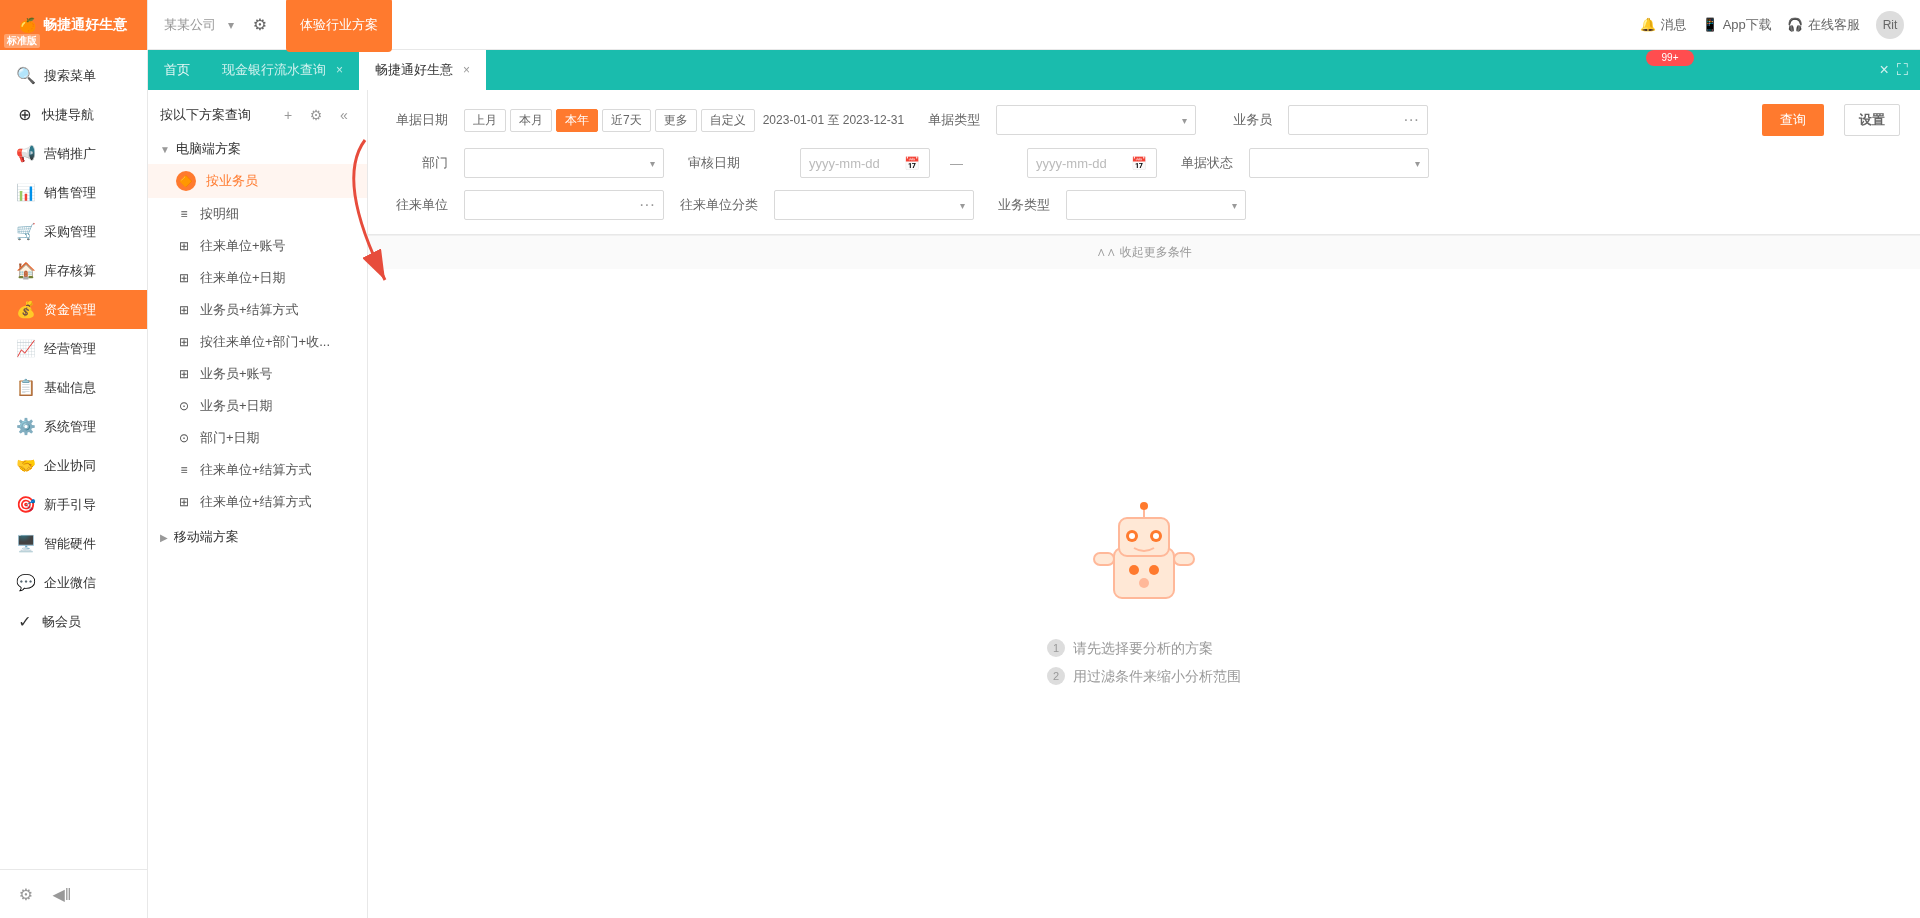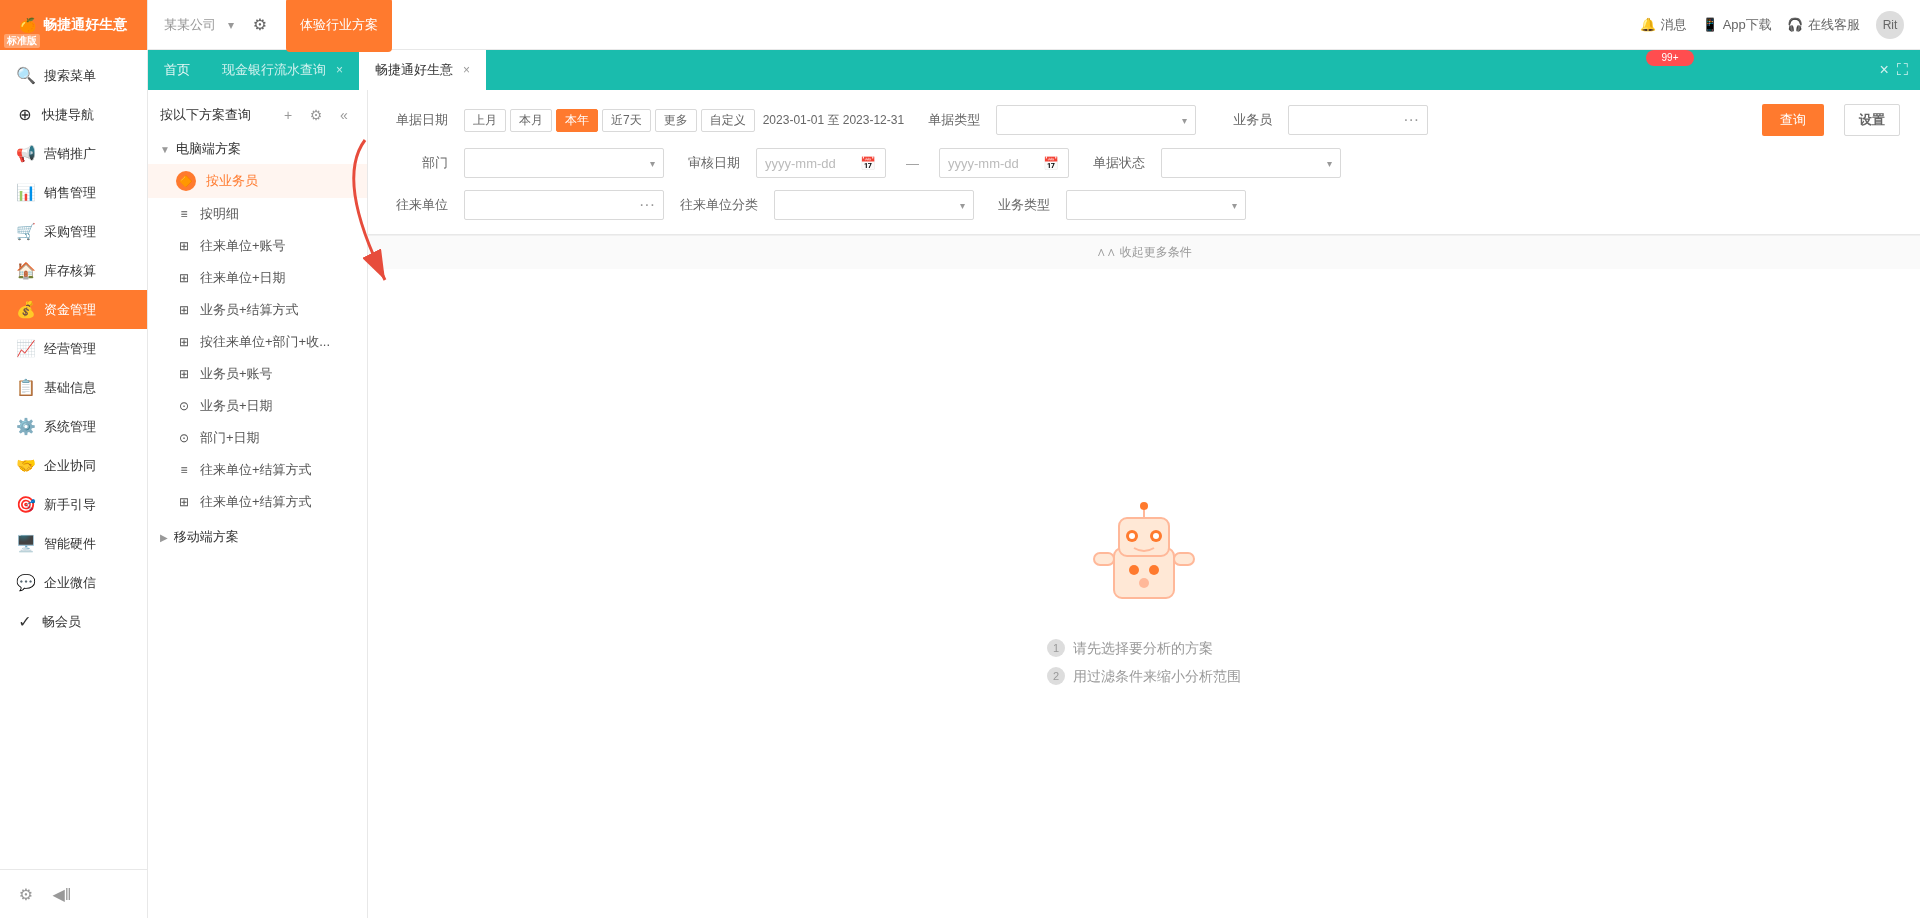--- a/index.html
+++ b/index.html
@@ -321,20 +321,21 @@
       display: flex; align-items: center; gap: 4px;
       height: 30px;
       border: 1px solid #d9d9d9;
       border-radius: 2px;
       padding: 0 8px;
       background: #fff;
       cursor: pointer;
       min-width: 130px;
       color: #bbb;
       font-size: 13px;
+      margin-left: 44px;
     }
     .date-connector { color: #999; padding: 0 4px; }
     .filter-actions { display: flex; gap: 20px; margin-left: auto; }
     .btn-primary {
       background: #ff7a2e;
       color: #fff;
       border: none;
       border-radius: 2px;
       padding: 6px 18px;
       cursor: pointer;

